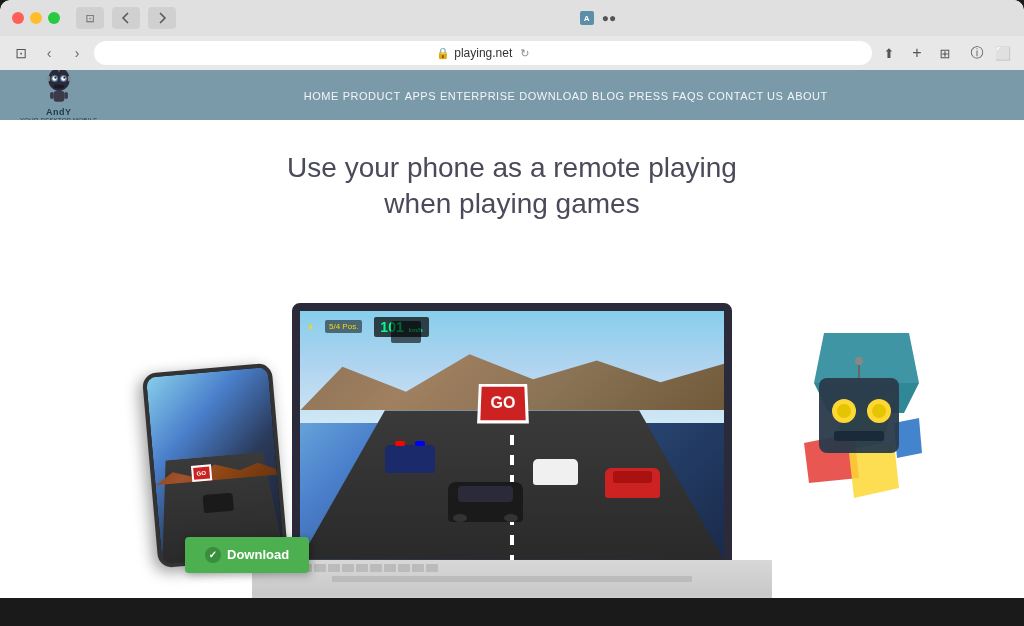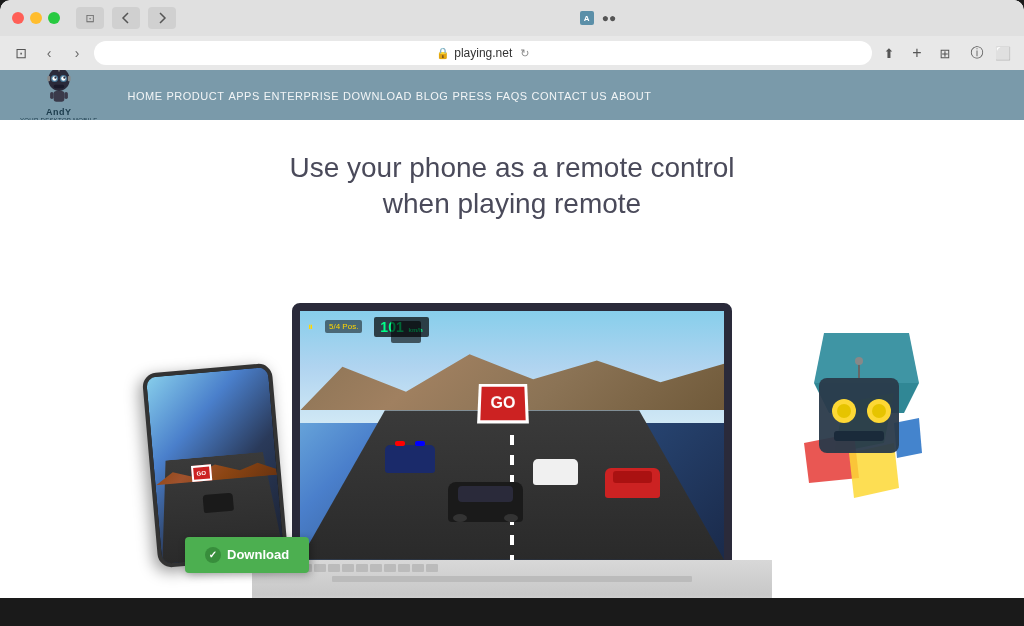--- a/index.html
+++ b/index.html
@@ -179,20 +179,21 @@
       font-size: 6px;
       color: #1a3a4a;
       letter-spacing: 0.3px;
     }
 
     .nav-links {
       display: flex;
       gap: 4px;
       list-style: none;
       flex: 1;
+      justify-content: center;
     }
 
     .nav-links li a {
       text-decoration: none;
       color: white;
       font-size: 11px;
       font-weight: 500;
       letter-spacing: 0.5px;
       text-transform: uppercase;
       opacity: 0.9;
@@ -493,22 +494,22 @@
       <li><a href="#">BLOG</a></li>
       <li><a href="#">PRESS</a></li>
       <li><a href="#">FAQS</a></li>
       <li><a href="#">CONTACT US</a></li>
       <li><a href="#">ABOUT</a></li>
     </ul>
   </nav>
 
   <div class="hero">
     <h1 class="hero-title">
-      <span>Use your phone as a remote control</span><br>
-      <span>when playing remote</span>
+      <span>Use your phone as a remote playing</span><br>
+      <span>when playing games</span>
     </h1>
 
     <div class="hero-image-area">
 
       <div class="phone">
         <div class="phone-screen">
 
           <div class="phone-road"></div>
 
           <div style="position:absolute; bottom:25%; left:50%; transform:translateX(-50%); width:30px; height:18px; background:#1a1a1a; border-radius:4px 4px 2px 2px; z-index:5;"></div>

